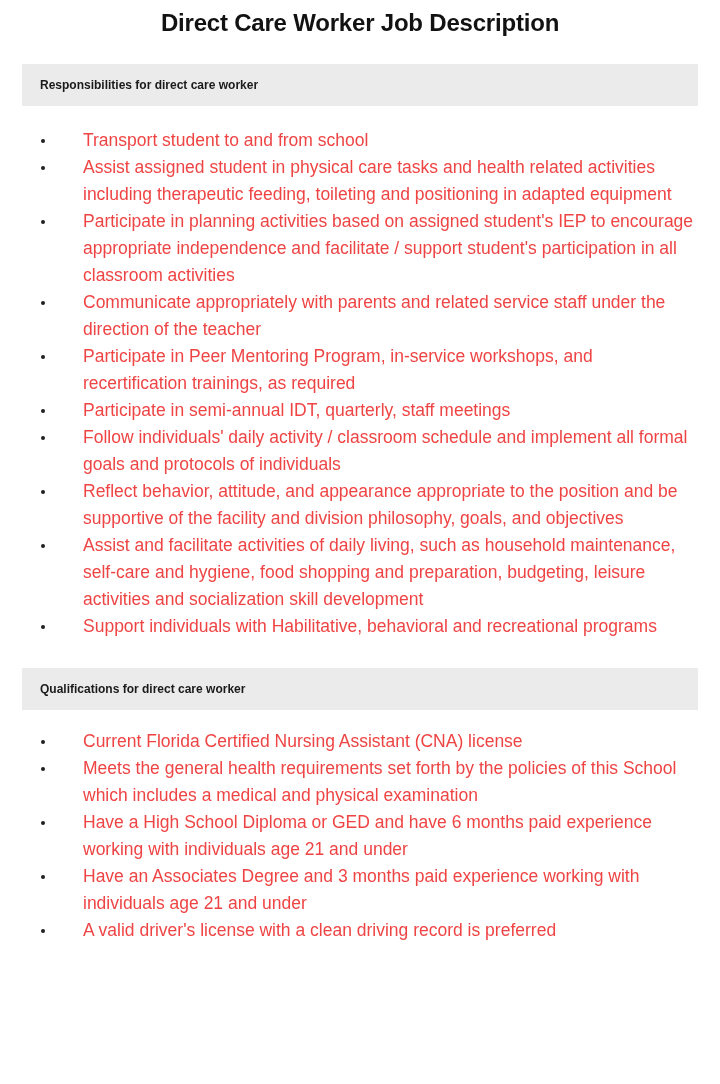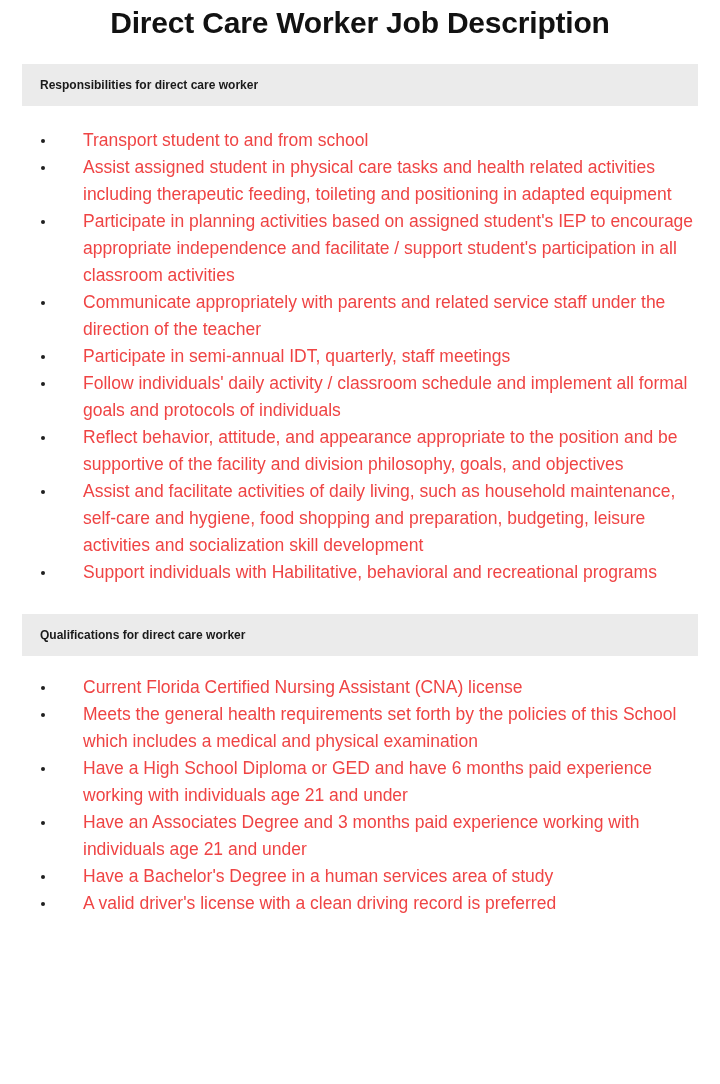--- a/index.html
+++ b/index.html
@@ -14,21 +14,21 @@
     color: #1a1a1a;
     -webkit-font-smoothing: antialiased;
     overflow: hidden;
   }
   .page {
     width: 720px;
     box-sizing: border-box;
     padding: 0;
   }
   .doc-title {
-    font-size: 30px;
+    font-size: 24px;
     font-weight: bold;
     text-align: center;
     letter-spacing: -0.2px;
     color: #121212;
     margin: 0;
     padding: 4px 20px 0 20px;
     line-height: 38px;
   }
   .intro {
     margin: 0;
@@ -107,37 +107,37 @@
     <div class="section-spacer-before"></div>
     <div class="section-header">
       <span class="section-header-text">Responsibilities for direct care worker</span>
     </div>
     <div class="list-pad-top"></div>
     <ul class="bullets" id="list-0">
         <li>Transport student to and from school</li>
         <li>Assist assigned student in physical care tasks and health related activities including therapeutic feeding, toileting and positioning in adapted equipment</li>
         <li>Participate in planning activities based on assigned student's IEP to encourage appropriate independence and facilitate / support student's participation in all classroom activities</li>
         <li>Communicate appropriately with parents and related service staff under the direction of the teacher</li>
+        <li>Participate in Peer Mentoring Program, in-service workshops, and recertification trainings, as required</li>
         <li>Participate in semi-annual IDT, quarterly, staff meetings</li>
         <li>Follow individuals' daily activity / classroom schedule and implement all formal goals and protocols of individuals</li>
         <li>Reflect behavior, attitude, and appearance appropriate to the position and be supportive of the facility and division philosophy, goals, and objectives</li>
         <li>Assist and facilitate activities of daily living, such as household maintenance, self-care and hygiene, food shopping and preparation, budgeting, leisure activities and socialization skill development</li>
         <li>Support individuals with Habilitative, behavioral and recreational programs</li>
       </ul>
   </div>
 
   <div class="section">
     <div class="resp-gap"></div>
     <div class="section-header">
       <span class="section-header-text">Qualifications for direct care worker</span>
     </div>
     <div class="qual-list-pad"></div>
     <ul class="bullets" id="list-1">
         <li>Current Florida Certified Nursing Assistant (CNA) license</li>
         <li>Meets the general health requirements set forth by the policies of this School which includes a medical and physical examination</li>
         <li>Have a High School Diploma or GED and have 6 months paid experience working with individuals age 21 and under</li>
         <li>Have an Associates Degree and 3 months paid experience working with individuals age 21 and under</li>
-        <li>Have a Bachelor's Degree in a human services area of study</li>
         <li>A valid driver's license with a clean driving record is preferred</li>
       </ul>
   </div>
 
 </div>
 
 </body></html>

